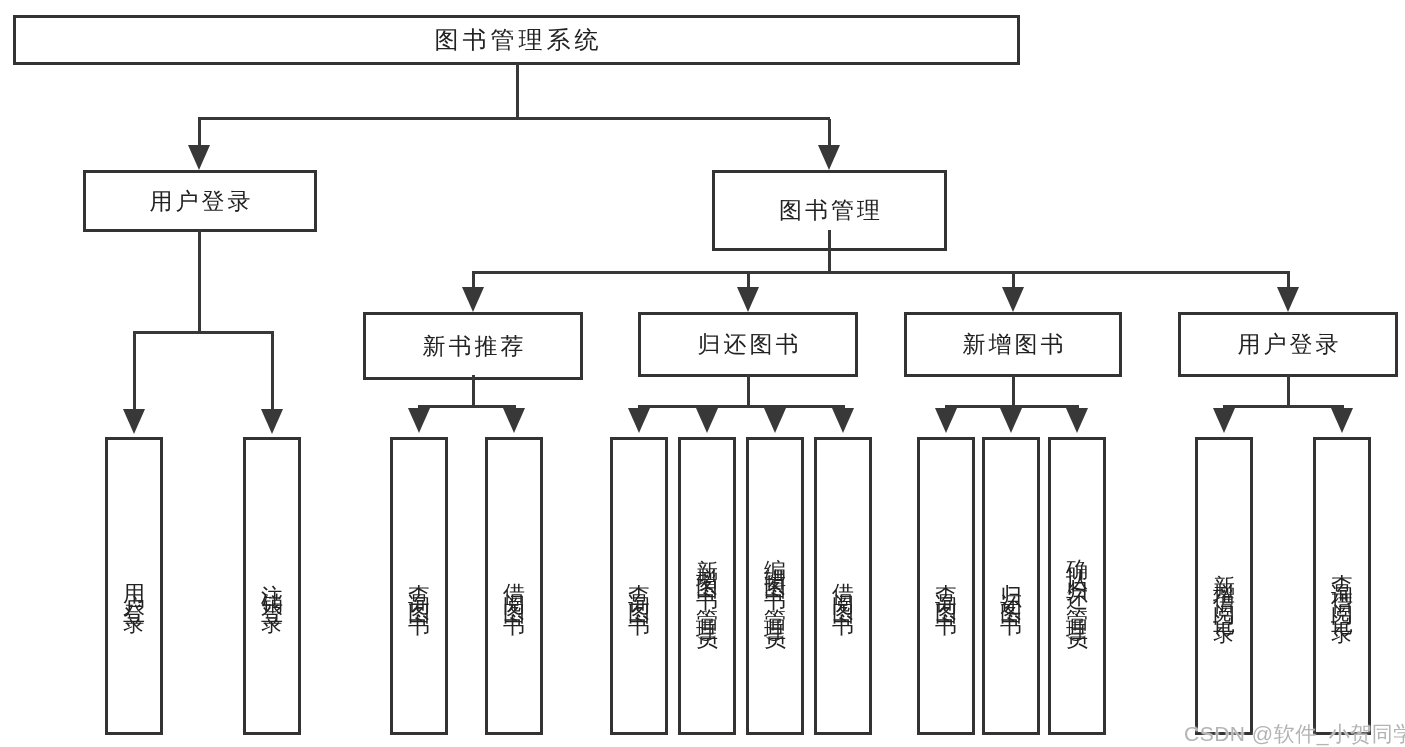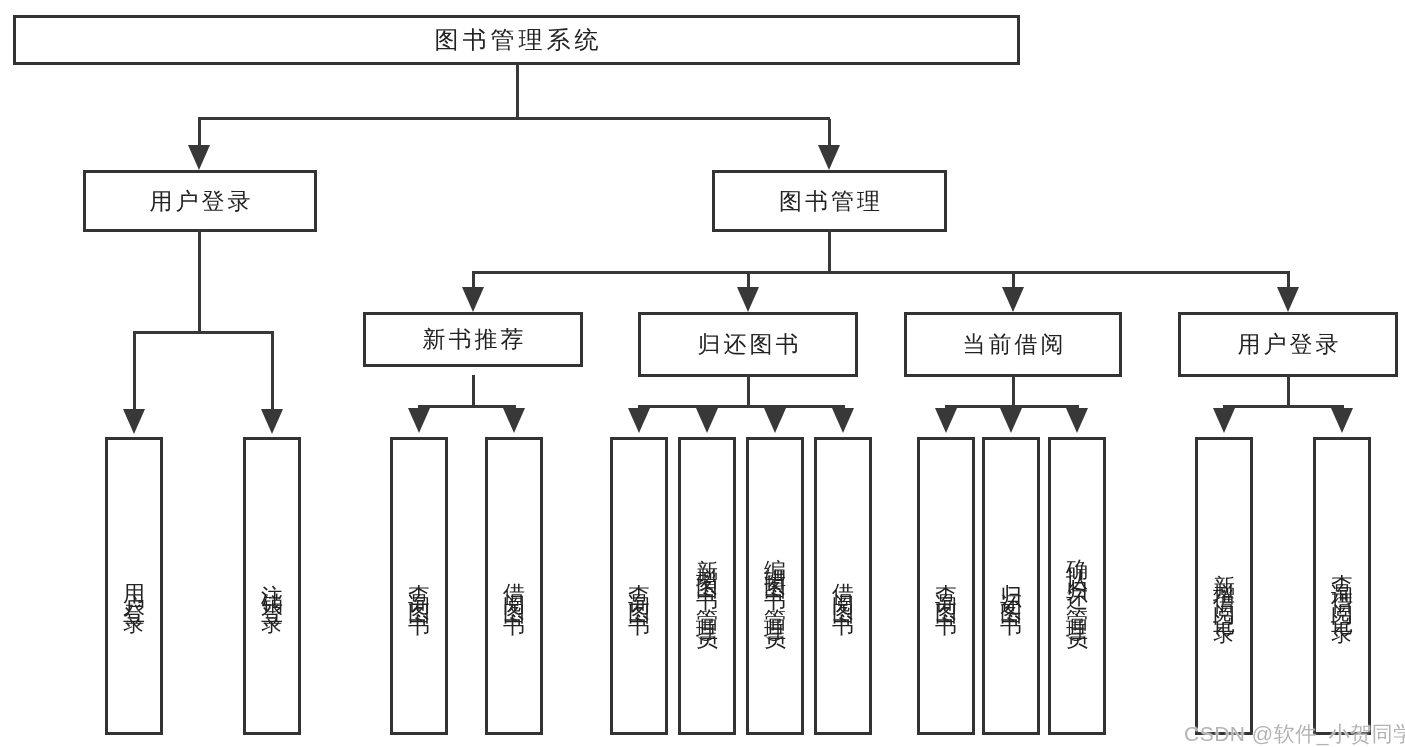--- a/index.html
+++ b/index.html
@@ -44,43 +44,43 @@
   <div class="box hbox rootbox" style="left:13px;top:15px;width:1007px;height:50px">图书管理系统</div>
 
   <i class="ln" style="left:516px;top:63px;width:3px;height:56px"></i>
   <i class="ln" style="left:198px;top:117px;width:632px;height:3px"></i>
   <i class="ln" style="left:198px;top:119px;width:3px;height:28px"></i>
   <i class="ln" style="left:828px;top:119px;width:3px;height:28px"></i>
   <i class="ar" style="left:188px;top:145px"></i>
   <i class="ar" style="left:818px;top:145px"></i>
 
   <div class="box hbox" style="left:83px;top:170px;width:234px;height:62px">用户登录</div>
-  <div class="box hbox" style="left:712px;top:170px;width:235px;height:62px">图书管理</div>
+  <div class="box hbox" style="left:712px;top:170px;width:235px;height:81px">图书管理</div>
 
   <i class="ln" style="left:198px;top:230px;width:3px;height:103px"></i>
   <i class="ln" style="left:133px;top:331px;width:141px;height:3px"></i>
   <i class="ln" style="left:133px;top:333px;width:3px;height:77px"></i>
   <i class="ln" style="left:271px;top:333px;width:3px;height:77px"></i>
   <i class="ar" style="left:123px;top:409px"></i>
   <i class="ar" style="left:261px;top:409px"></i>
 
   <i class="ln" style="left:828px;top:230px;width:3px;height:43px"></i>
   <i class="ln" style="left:472px;top:271px;width:818px;height:3px"></i>
   <i class="ln" style="left:472px;top:273px;width:3px;height:15px"></i>
   <i class="ln" style="left:747px;top:273px;width:3px;height:15px"></i>
   <i class="ln" style="left:1012px;top:273px;width:3px;height:15px"></i>
   <i class="ln" style="left:1287px;top:273px;width:3px;height:15px"></i>
   <i class="ar" style="left:462px;top:287px"></i>
   <i class="ar" style="left:737px;top:287px"></i>
   <i class="ar" style="left:1002px;top:287px"></i>
   <i class="ar" style="left:1277px;top:287px"></i>
 
-  <div class="box hbox" style="left:363px;top:312px;width:220px;height:55px">新书推荐</div>
+  <div class="box hbox" style="left:363px;top:312px;width:220px;height:68px">新书推荐</div>
   <div class="box hbox" style="left:638px;top:312px;width:220px;height:65px">归还图书</div>
-  <div class="box hbox" style="left:904px;top:312px;width:218px;height:65px">当前借阅</div>
+  <div class="box hbox" style="left:904px;top:312px;width:218px;height:65px">新增图书</div>
   <div class="box hbox" style="left:1178px;top:312px;width:220px;height:65px">用户登录</div>
 
   <i class="ln" style="left:472px;top:375px;width:3px;height:32px"></i>
   <i class="ln" style="left:747px;top:375px;width:3px;height:32px"></i>
   <i class="ln" style="left:1012px;top:375px;width:3px;height:32px"></i>
   <i class="ln" style="left:1287px;top:375px;width:3px;height:32px"></i>
 
   <i class="ln" style="left:418px;top:405px;width:98px;height:3px"></i>
   <i class="ln" style="left:638px;top:405px;width:207px;height:3px"></i>
   <i class="ln" style="left:945px;top:405px;width:134px;height:3px"></i>

